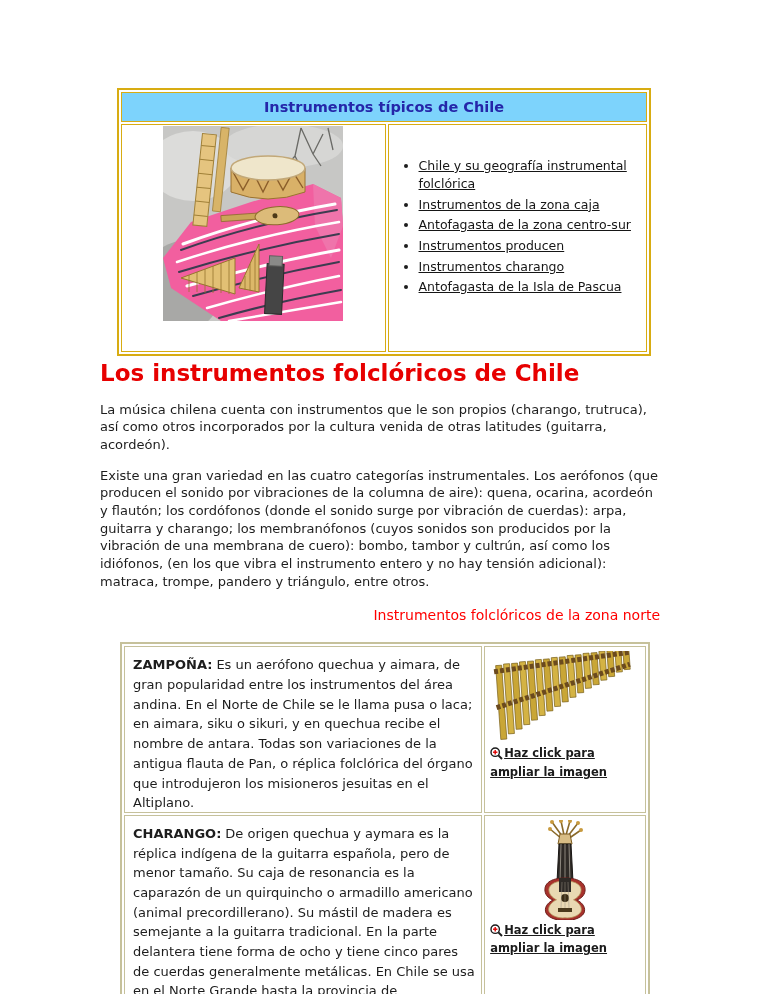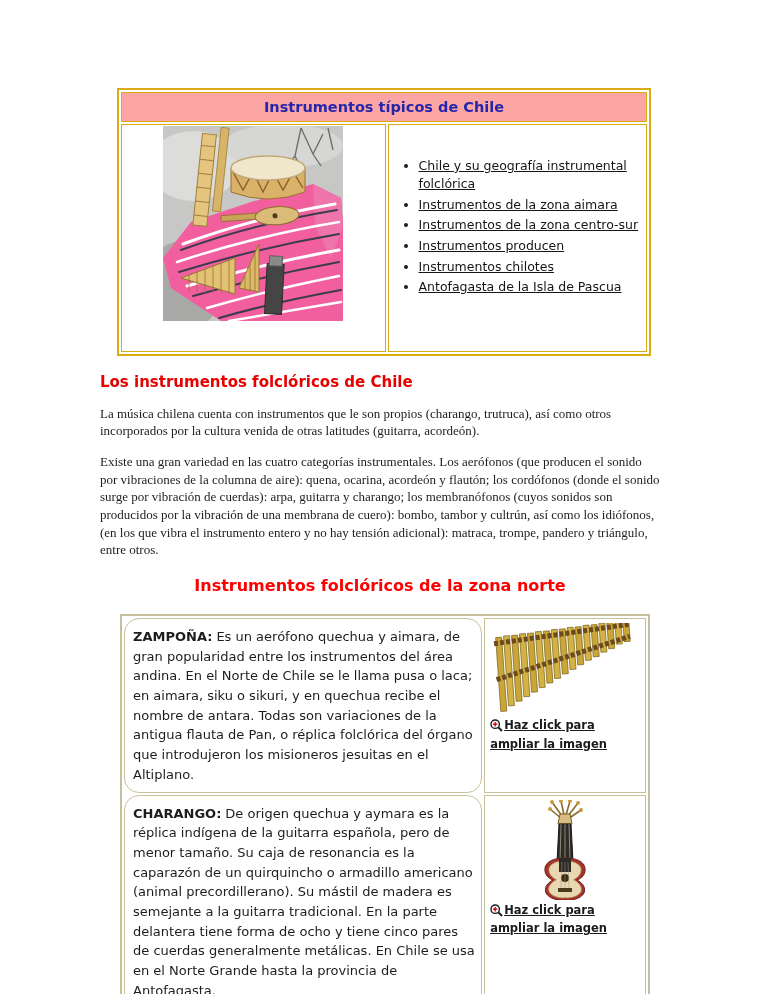--- a/index.html
+++ b/index.html
@@ -17,21 +17,21 @@
   table.top-table {
     width: 534px;
     margin-left: 17px;
     border-collapse: separate;
     border-spacing: 2px;
     border: 2px solid #D8AC12;
     background: #ffffff;
   }
   table.top-table td { border: 1px solid #D8AC12; vertical-align: top; }
   td.banner-cell {
-    background: #fca5a5;
+    background: #7dd3fc;
     text-align: center;
     padding: 4px 2px 5px 2px;
   }
   .banner-title {
     color: #2526A9;
     font-weight: bold;
     font-size: 14.5px;
   }
   td.photo-cell { width: 266px; height: 228px; text-align: center; vertical-align: bottom; }
   td.menu-cell  { width: 262px; padding: 0 4px 12px 0; }
@@ -41,51 +41,50 @@
   ul.menu-list { margin: 32px 0 0 0; padding-left: 30px; }
   ul.menu-list li { margin: 0 0 2.5px 0; font-size: 12.5px; line-height: 1.45; }
   ul.menu-list a {
     color: #161616;
     text-decoration: underline;
     cursor: pointer;
   }
 
   
   h1.doc-h1 {
-    margin: 17px 0 0 0;
-    font-size: 15px;
+    margin: 3px 0 0 0;
+    font-size: 23px;
     line-height: 1.25;
     font-weight: bold;
   }
   p.doc-p {
     margin: 13px 4px 0 0;
     font-size: 13px;
     line-height: 1.36;
     width: 562px;
-    font-family: Liberation Serif, serif;
   }
   h2.doc-h2 {
     margin: 17px 0 0 0;
     width: 560px;
-    text-align: center;
-    font-size: 16px;
-    font-weight: bold;
+    text-align: right;
+    font-size: 14px;
+    font-weight: normal;
   }
 
   
   table.inst-table {
     margin: 19px 0 0 20px;
     width: 530px;
     border-collapse: separate;
     border-spacing: 2px;
     border: 2px solid #C6C19B;
     background: #ffffff;
   }
   table.inst-table td { border: 1px solid #C6C19B; vertical-align: top; }
-  td.desc-cell { width: 354px; padding: 7px 6px 8px 8px; border-radius: 15px; }
+  td.desc-cell { width: 354px; padding: 7px 6px 0 8px; }
   td.thumb-cell { width: 160px; padding: 2px 7px 4px 5px; }
   .desc-text { font-size: 13px; line-height: 1.36; }
   .term { font-weight: bold; margin-right: 4px; }
   .thumb-img { display: block; margin: 2px auto 0 auto; line-height: 0; }
   .zoom-link {
     display: block;
     margin-top: 3px;
     font-size: 11.5px;
     font-weight: bold;
     line-height: 1.35;
@@ -181,24 +180,24 @@
             <g transform="rotate(3 112 160)">
               <rect x="103" y="138" width="17" height="50" fill="#454545" stroke="#2b2b2b" stroke-width="1"></rect>
               <rect x="105" y="130" width="13" height="10" fill="#8a8a88" stroke="#5c5c5a" stroke-width="1"></rect>
             </g>
           </svg>
         </span>
       </td>
       <td class="menu-cell">
         <ul class="menu-list">
           <li><a>Chile y su geografía instrumental folclórica</a></li>
-          <li><a>Instrumentos de la zona aimara</a></li>
-          <li><a>Instrumentos de la zona centro-sur</a></li>
+          <li><a>Instrumentos de la zona caja</a></li>
+          <li><a>Antofagasta de la zona centro-sur</a></li>
           <li><a>Instrumentos producen</a></li>
-          <li><a>Instrumentos chilotes</a></li>
+          <li><a>Instrumentos charango</a></li>
           <li><a>Antofagasta de la Isla de Pascua</a></li>
         </ul>
       </td>
     </tr>
   </tbody>
     </table>
 
   <h1 class="doc-h1" style="color:#E70000;">Los instrumentos folclóricos de Chile</h1>
 
   <p class="doc-p">La música chilena cuenta con instrumentos que le son propios (charango, trutruca), así como otros incorporados por la cultura venida de otras latitudes (guitarra, acordeón).</p>

